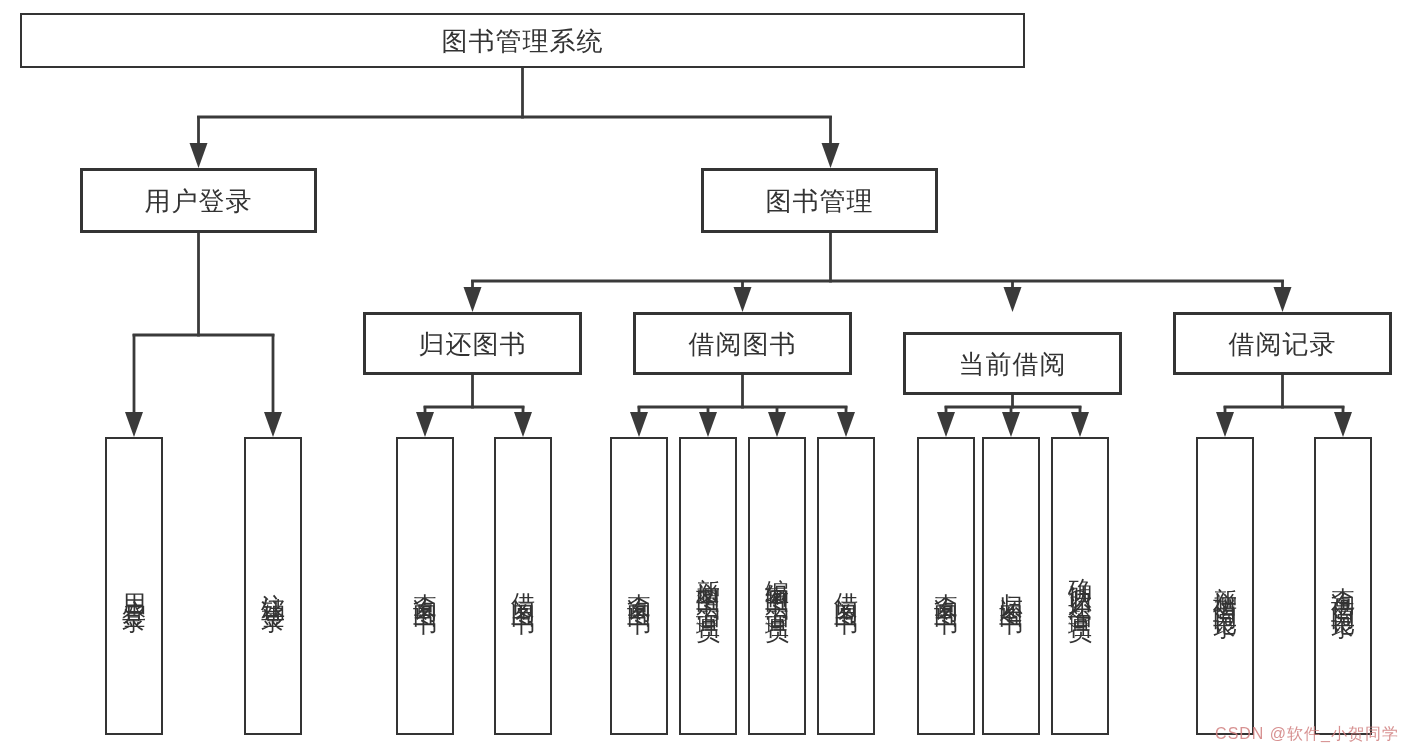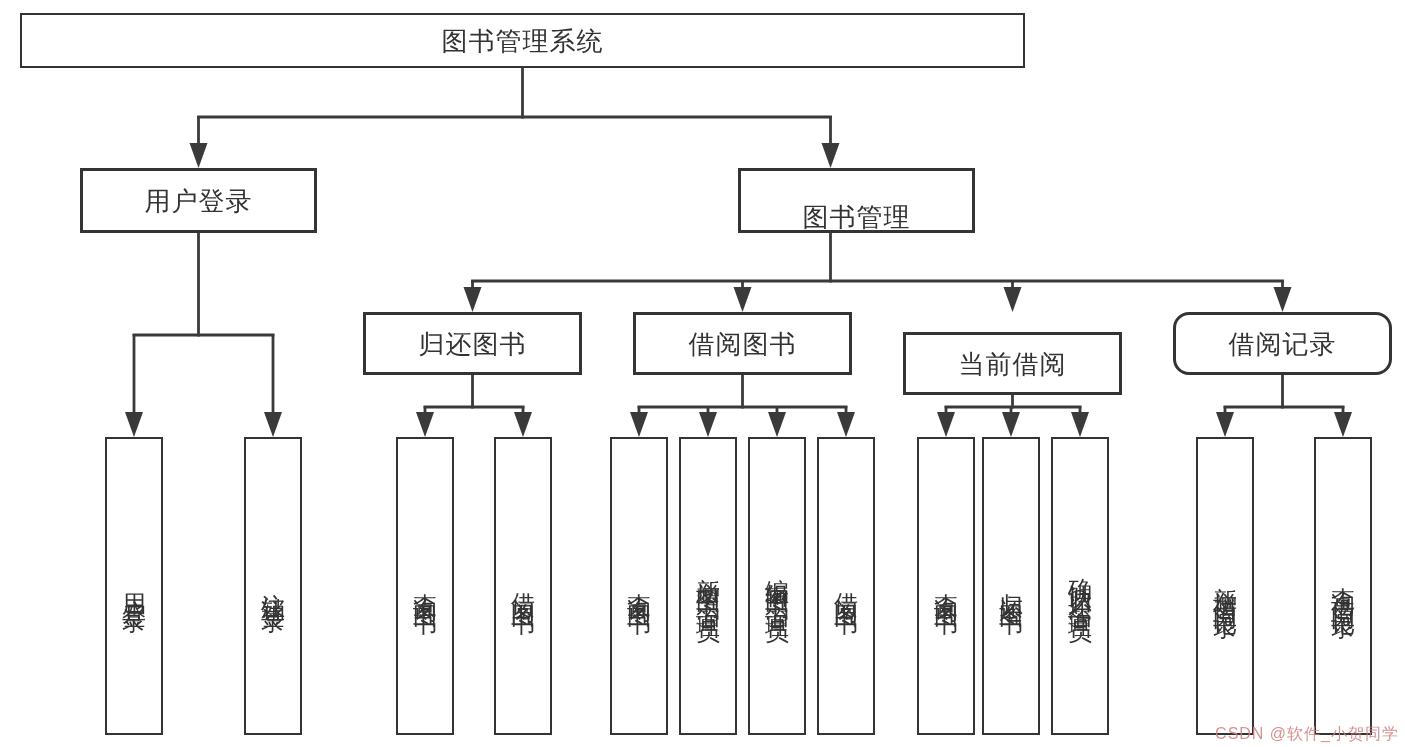--- a/index.html
+++ b/index.html
@@ -110,37 +110,37 @@
     </svg>
 
   <div class="node hnode root" style="left: 20px; top: 13px; width: 1005px; height: 55px;">
     <span class="label">图书管理系统</span>
   </div>
 
   <div class="node hnode" style="left: 80px; top: 168px; width: 237px; height: 65px;">
     <span class="label">用户登录</span>
   </div>
 
-  <div class="node hnode" style="left: 738px; top: 168px; width: 237px; height: 65px; align-items: flex-end;">
+  <div class="node hnode" style="left: 701px; top: 168px; width: 237px; height: 65px;">
     <span class="label">图书管理</span>
   </div>
 
   <div class="node hnode" style="left: 363px; top: 312px; width: 219px; height: 63px;">
     <span class="label">归还图书</span>
   </div>
 
   <div class="node hnode" style="left: 633px; top: 312px; width: 219px; height: 63px;">
     <span class="label">借阅图书</span>
   </div>
 
   <div class="node hnode" style="left: 903px; top: 332px; width: 219px; height: 63px;">
     <span class="label">当前借阅</span>
   </div>
 
-  <div class="node hnode" style="left: 1173px; top: 312px; width: 219px; height: 63px; border-radius: 16px;">
+  <div class="node hnode" style="left: 1173px; top: 312px; width: 219px; height: 63px;">
     <span class="label">借阅记录</span>
   </div>
 
   <div class="node vnode" style="left: 105px; top: 437px; width: 58px; height: 298px;">
     <span class="label">用户登录</span>
   </div>
 
   <div class="node vnode" style="left: 244px; top: 437px; width: 58px; height: 298px;">
     <span class="label">注销登录</span>
   </div>

